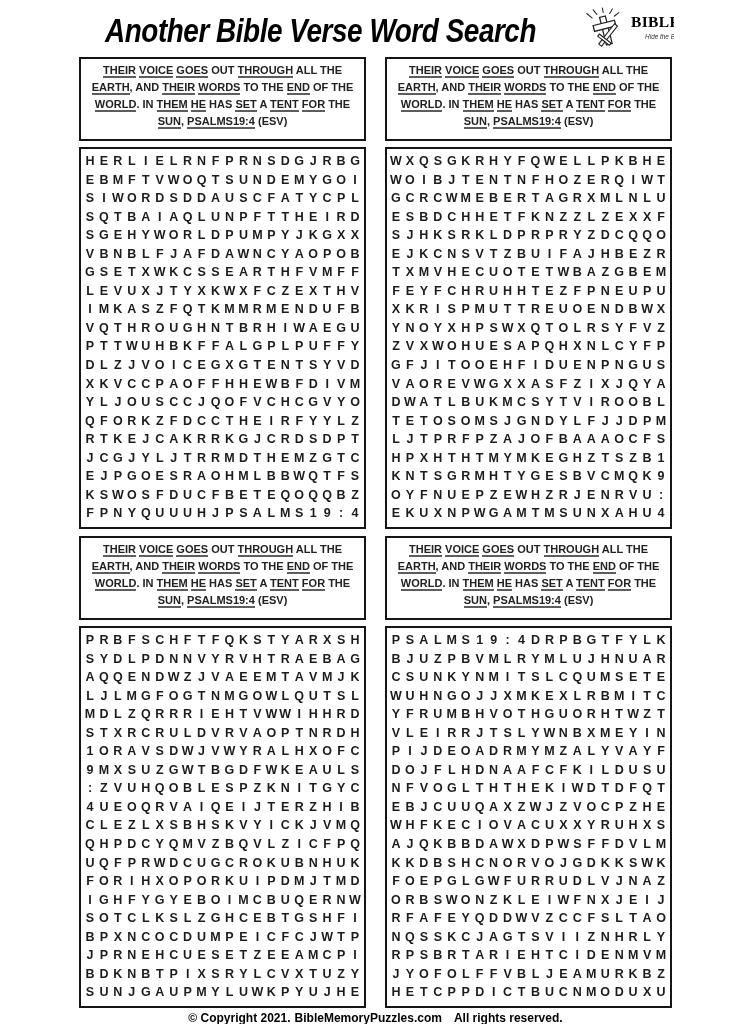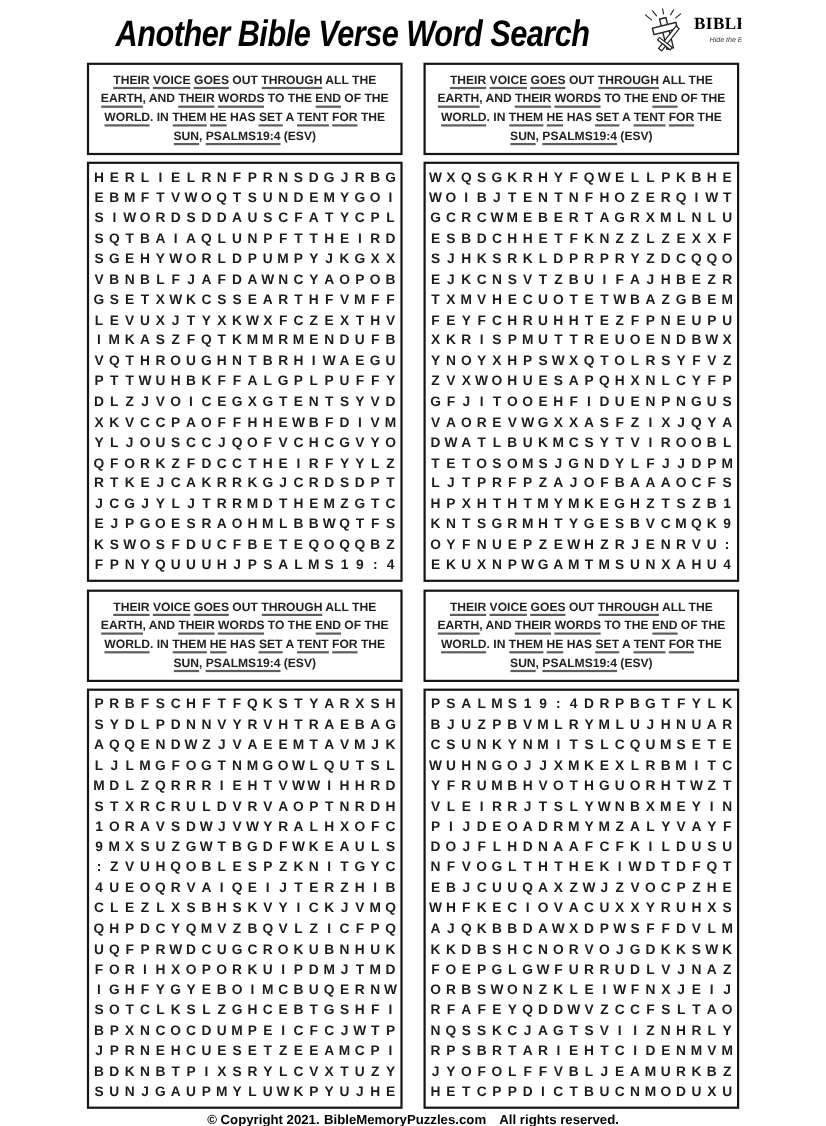--- a/index.html
+++ b/index.html
@@ -19,22 +19,22 @@
   .logo { display: flex; align-items: flex-start; gap: 3px; padding-right: 2px; }
   .logo svg { width: 44px; height: 46px; }
   .logo-text { display: flex; flex-direction: column; align-items: center; padding-top: 6px; }
   .logo-name { font-family: "Liberation Serif", serif; font-weight: 700; font-size: 15.5px;
     letter-spacing: 0.4px; color: #000; white-space: nowrap; }
   .logo-tagline { font-size: 6.4px; color: #333; font-style: italic; margin-top: 2px; white-space: nowrap; }
   
   .quads { display: grid; grid-template-columns: 1fr 1fr; column-gap: 19px; row-gap: 7px;
     padding: 1px 2px 0 2px; }
   .verse-box {
-    border: 2px solid #151515; height: 84px; display: flex; align-items: center;
-    justify-content: center; padding: 20px 5px; background: #fff;
+    border: 2px solid #151515; height: 84px; display: flex; 
+    justify-content: center; padding: 3px 5px; background: #fff;
   }
   .verse-text { text-align: center; font-size: 11px; font-weight: 700; line-height: 1.55; color: #222; }
   .verse-text .u { border-bottom: 2px solid #5d5d5d; }
   .grid-box {
     border: 2px solid #151515; margin-top: 6px; background: #fff;
     display: grid; grid-template-columns: repeat(20, 1fr); grid-auto-rows: 18.55px;
     align-items: center; justify-items: center; padding: 3px 2px 4px 2px;
   }
   .cell { font-size: 12.5px; font-weight: 700; color: #1c1c1c; line-height: 1; }
   

